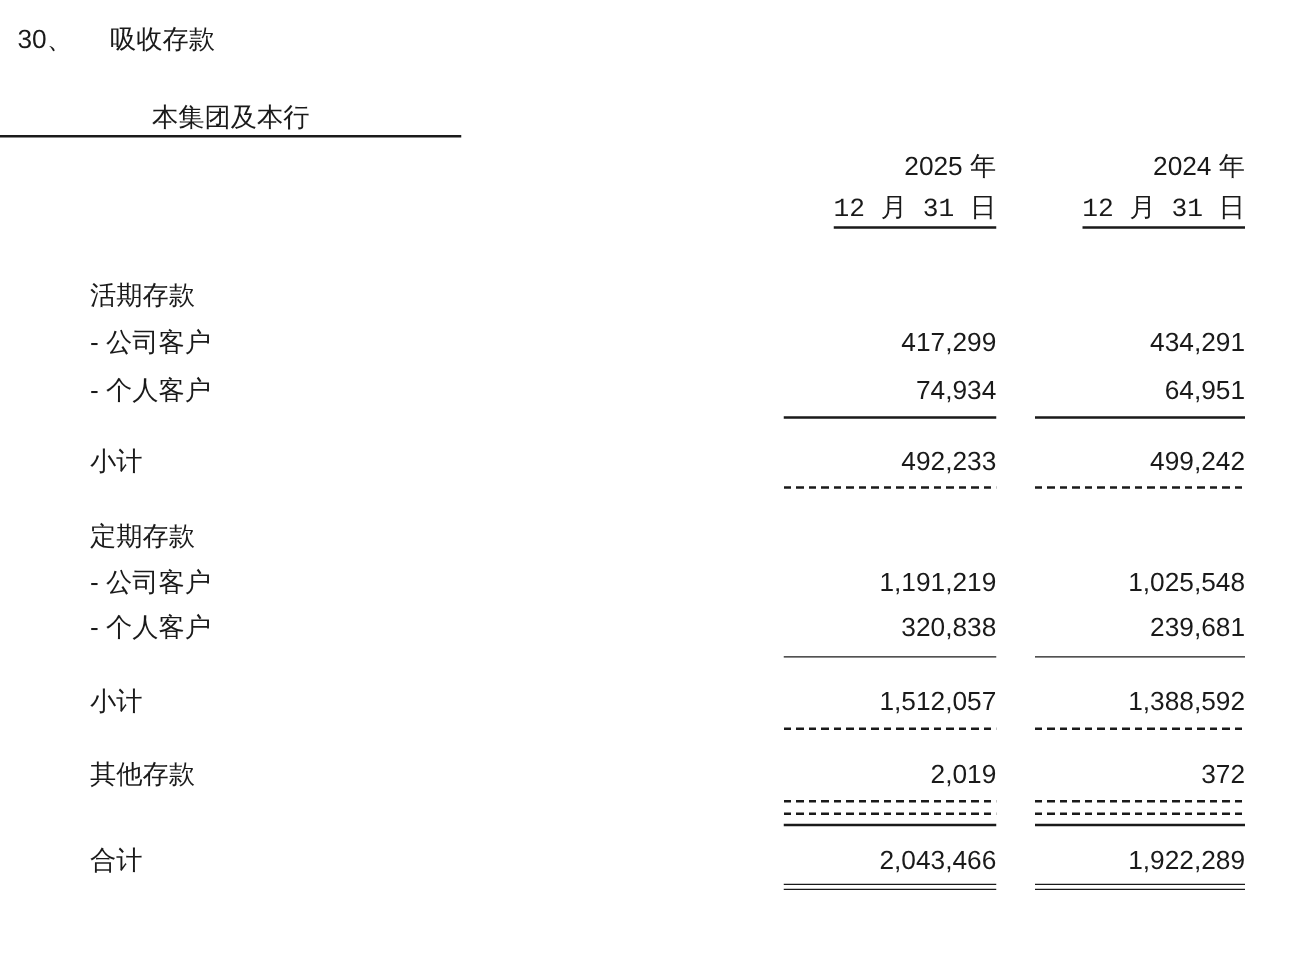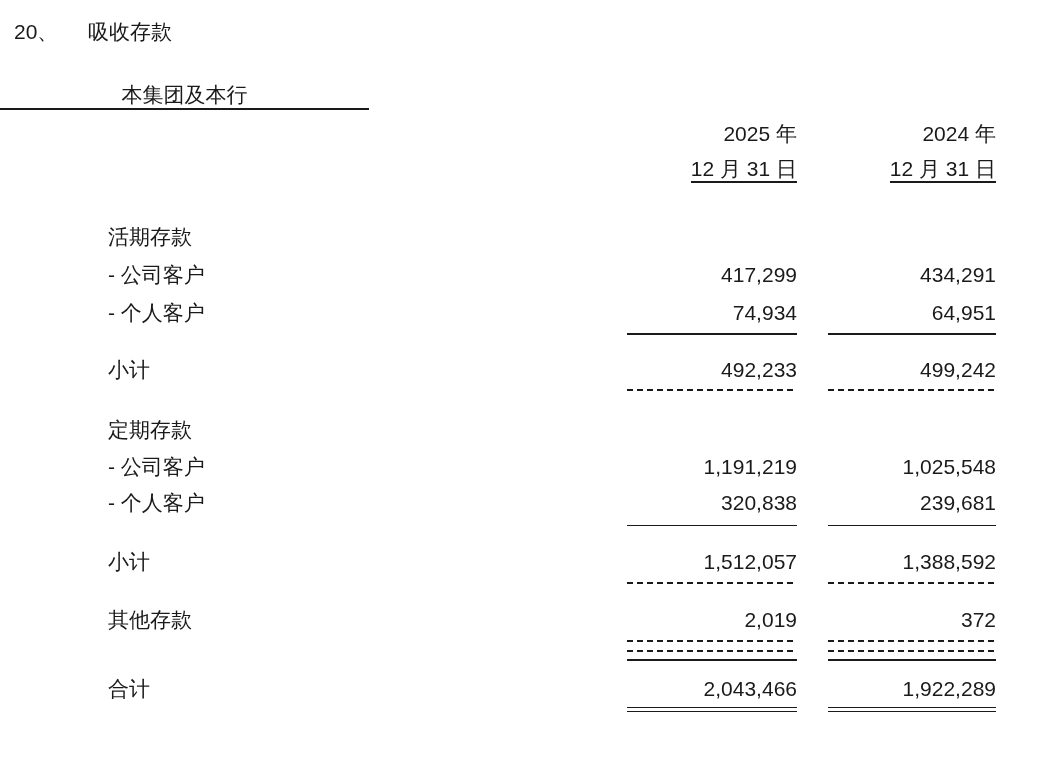--- a/index.html
+++ b/index.html
@@ -6,40 +6,40 @@
   body {
     width: 1052px; height: 777px;
     font-family: "Liberation Sans", "DejaVu Sans", sans-serif;
     color: #1a1a1a;
     font-size: 21px;
     overflow: hidden;
   }
   #doc { padding: 20px 56px 0 0; }
 
   .row { display: flex; align-items: flex-end; line-height: 24px; }
-  .cell-label { flex: 1; padding-left: 108px; white-space: pre; }
+  .cell-label { flex: 1; padding-left: 72px; white-space: pre; }
   .indent .cell-label { }
   .cell-c1 { width: 170px; text-align: right; }
   .cell-gap { width: 31px; }
   .cell-c2 { width: 168px; text-align: right; }
 
   
   .title-row { display: flex; line-height: 24px; }
   .title-num { width: 74px; padding-left: 14px; }
 
   
   .group-row { display: flex; margin-top: 40px; flex-direction: column; }
   .group-row .cell-label { border: none; }
   .cell-span {
     width: 369px; text-align: center; line-height: 22px;
     padding-bottom: 2px; border-bottom: 2px solid #1a1a1a;
   }
 
   .year-row { margin-top: 12px; }
-  .date-row { margin-top: 13px; line-height: 20px; }
+  .date-row { margin-top: 13px; line-height: 20px; font-family: Liberation Mono, monospace; }
   .date-u {
     display: inline-block;
     padding-bottom: 2px;
     border-bottom: 2px solid #1a1a1a;
   }
 
   
   .rule-row { display: flex; }
   .rule { width: 100%; }
   .rule-solid  { height: 1.5px; background: #1a1a1a; }
@@ -69,21 +69,21 @@
   .m-item13  { margin-top: 13px; }
   .m-total   { margin-top: 16px; }
   .m-dbl     { margin-top: 6px; }
 </style>
 </head>
 <body>
 
 <div id="doc">
 
   <div class="title-row">
-    <span class="title-num">20、</span>
+    <span class="title-num">30、</span>
     <span>吸收存款</span>
   </div>
 
   <div class="group-row">
     <div class="cell-label"></div>
     <div class="cell-span">本集团及本行</div>
   </div>
 
   <div class="row year-row">
     <div class="cell-label"></div>

